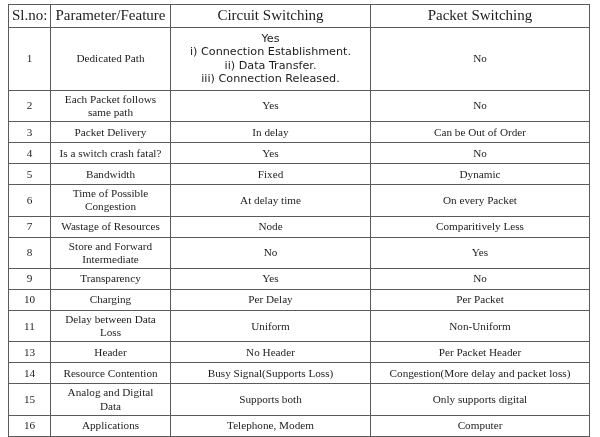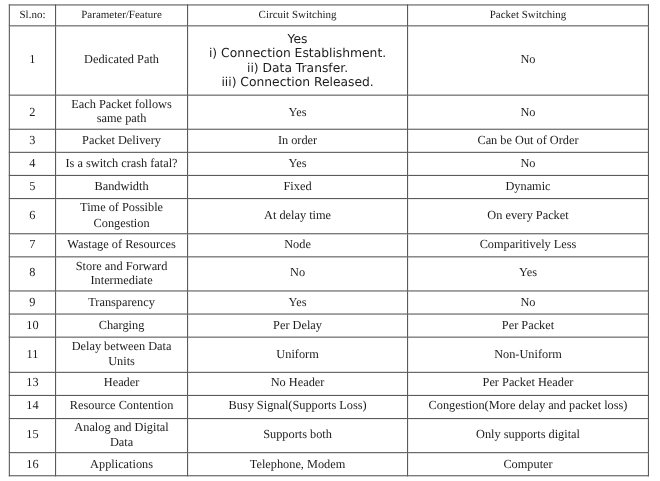--- a/index.html
+++ b/index.html
@@ -38,21 +38,21 @@
     text-align: center;
     vertical-align: middle;
     font-weight: normal;
     font-size: 11.2px;
     line-height: 1.18;
     padding: 2px 3px;
     color: #1c1c1c;
   }
   table.cmp thead th {
     height: 14px;
-    font-size: 10px;
+    font-size: 15px;
     padding: 2px 3px;
   }
   table.cmp tbody tr.r-tall td { height: 58px; }
   table.cmp tbody tr.r-two  td { height: 22px; }
   table.cmp tbody tr.r-one  td { height: 16px; }
 
   
   td.sans-cell {
     font-family: "DejaVu Sans", "Liberation Sans", sans-serif;
     font-size: 11.6px;
@@ -98,21 +98,21 @@
           <td>
             <span class="ln">Each Packet follows</span>
             <span class="ln">same path</span>
           </td>
           <td>Yes</td>
           <td>No</td>
         </tr>
         <tr class="r-one">
           <td>3</td>
           <td>Packet Delivery</td>
-          <td>In order</td>
+          <td>In delay</td>
           <td>Can be Out of Order</td>
         </tr>
         <tr class="r-one">
           <td>4</td>
           <td>Is a switch crash fatal?</td>
           <td>Yes</td>
           <td>No</td>
         </tr>
         <tr class="r-one">
           <td>5</td>
@@ -153,21 +153,21 @@
         <tr class="r-one">
           <td>10</td>
           <td>Charging</td>
           <td>Per Delay</td>
           <td>Per Packet</td>
         </tr>
         <tr class="r-two">
           <td>11</td>
           <td>
             <span class="ln">Delay between Data</span>
-            <span class="ln">Units</span>
+            <span class="ln">Loss</span>
           </td>
           <td>Uniform</td>
           <td>Non-Uniform</td>
         </tr>
         <tr class="r-one">
           <td>13</td>
           <td>Header</td>
           <td>No Header</td>
           <td>Per Packet Header</td>
         </tr>

